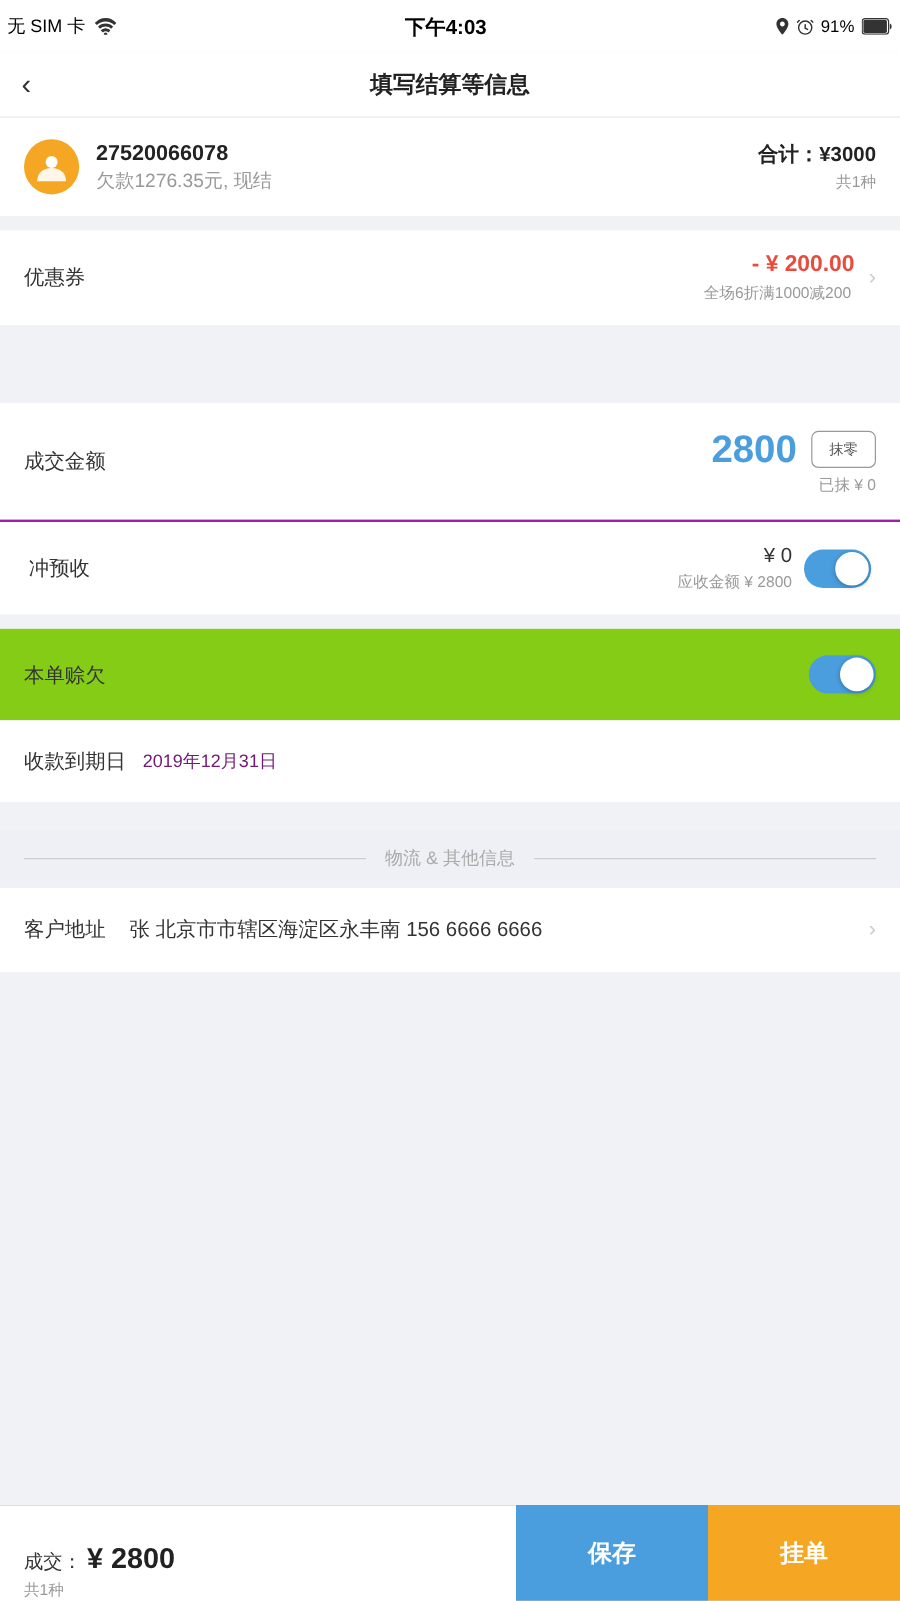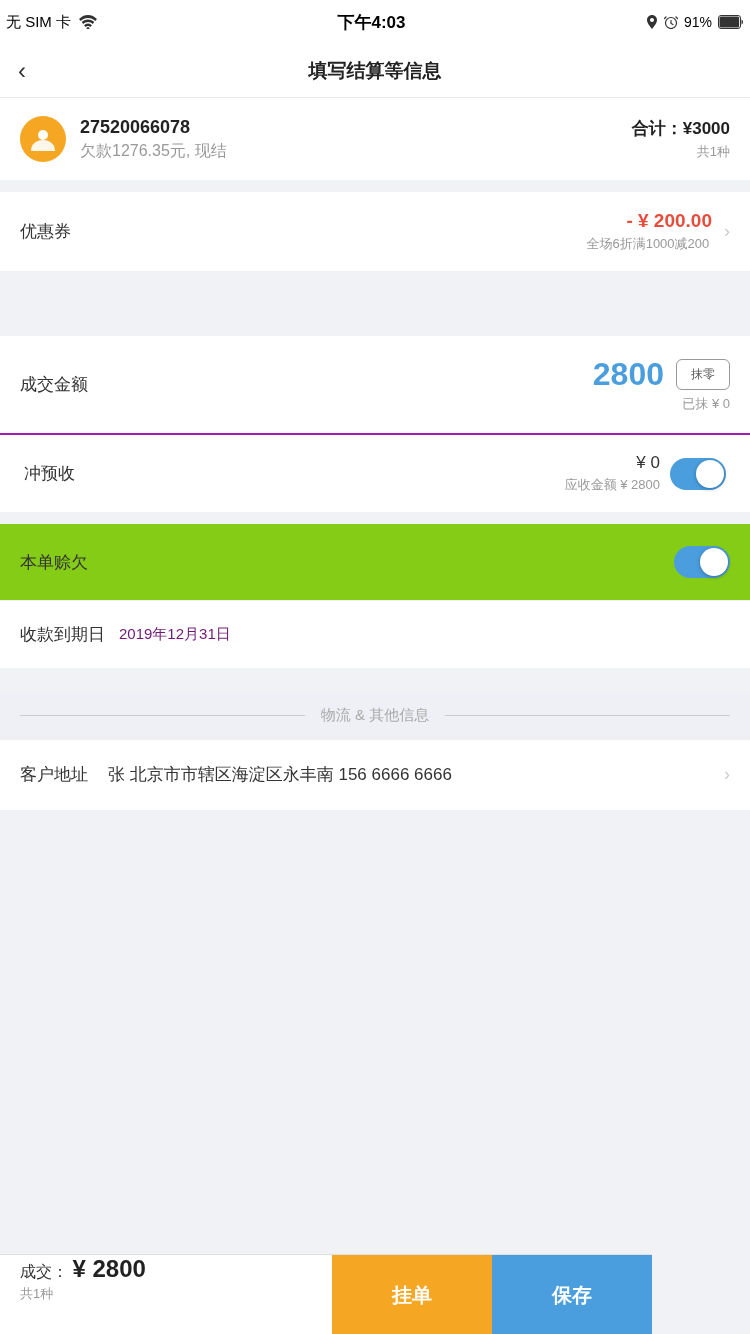--- a/index.html
+++ b/index.html
@@ -230,25 +230,25 @@
     .empty-space {
       background: #f0f2f5;
       height: 180px;
     }
 
     
     .bottom-bar {
       position: fixed;
       bottom: 0;
       left: 0;
-      width: 652px;
+      width: 750px;
       height: 80px;
       background: #fff;
       display: flex;
-      align-items: flex-start;
+      align-items: flex-end;
       border-top: 1px solid #e0e0e0;
     }
     .bottom-summary {
       flex: 1;
       padding: 0 20px;
     }
     .bottom-label { font-size: 16px; color: #333; }
     .bottom-amount { font-size: 24px; font-weight: 700; color: #222; }
     .bottom-count { font-size: 13px; color: #999; margin-top: 2px; }
     .bottom-btn {
@@ -398,15 +398,15 @@
 <div class="empty-space"></div>
 
 <div class="bottom-bar">
   <div class="bottom-summary">
     <div>
       <span class="bottom-label">成交：</span>
       <span class="bottom-amount">¥ 2800</span>
     </div>
     <div class="bottom-count">共1种</div>
   </div>
+  <div class="bottom-btn btn-save">保存</div>
   <div class="bottom-btn btn-hold">挂单</div>
-  <div class="bottom-btn btn-save">保存</div>
 </div>
 
 </body></html>

